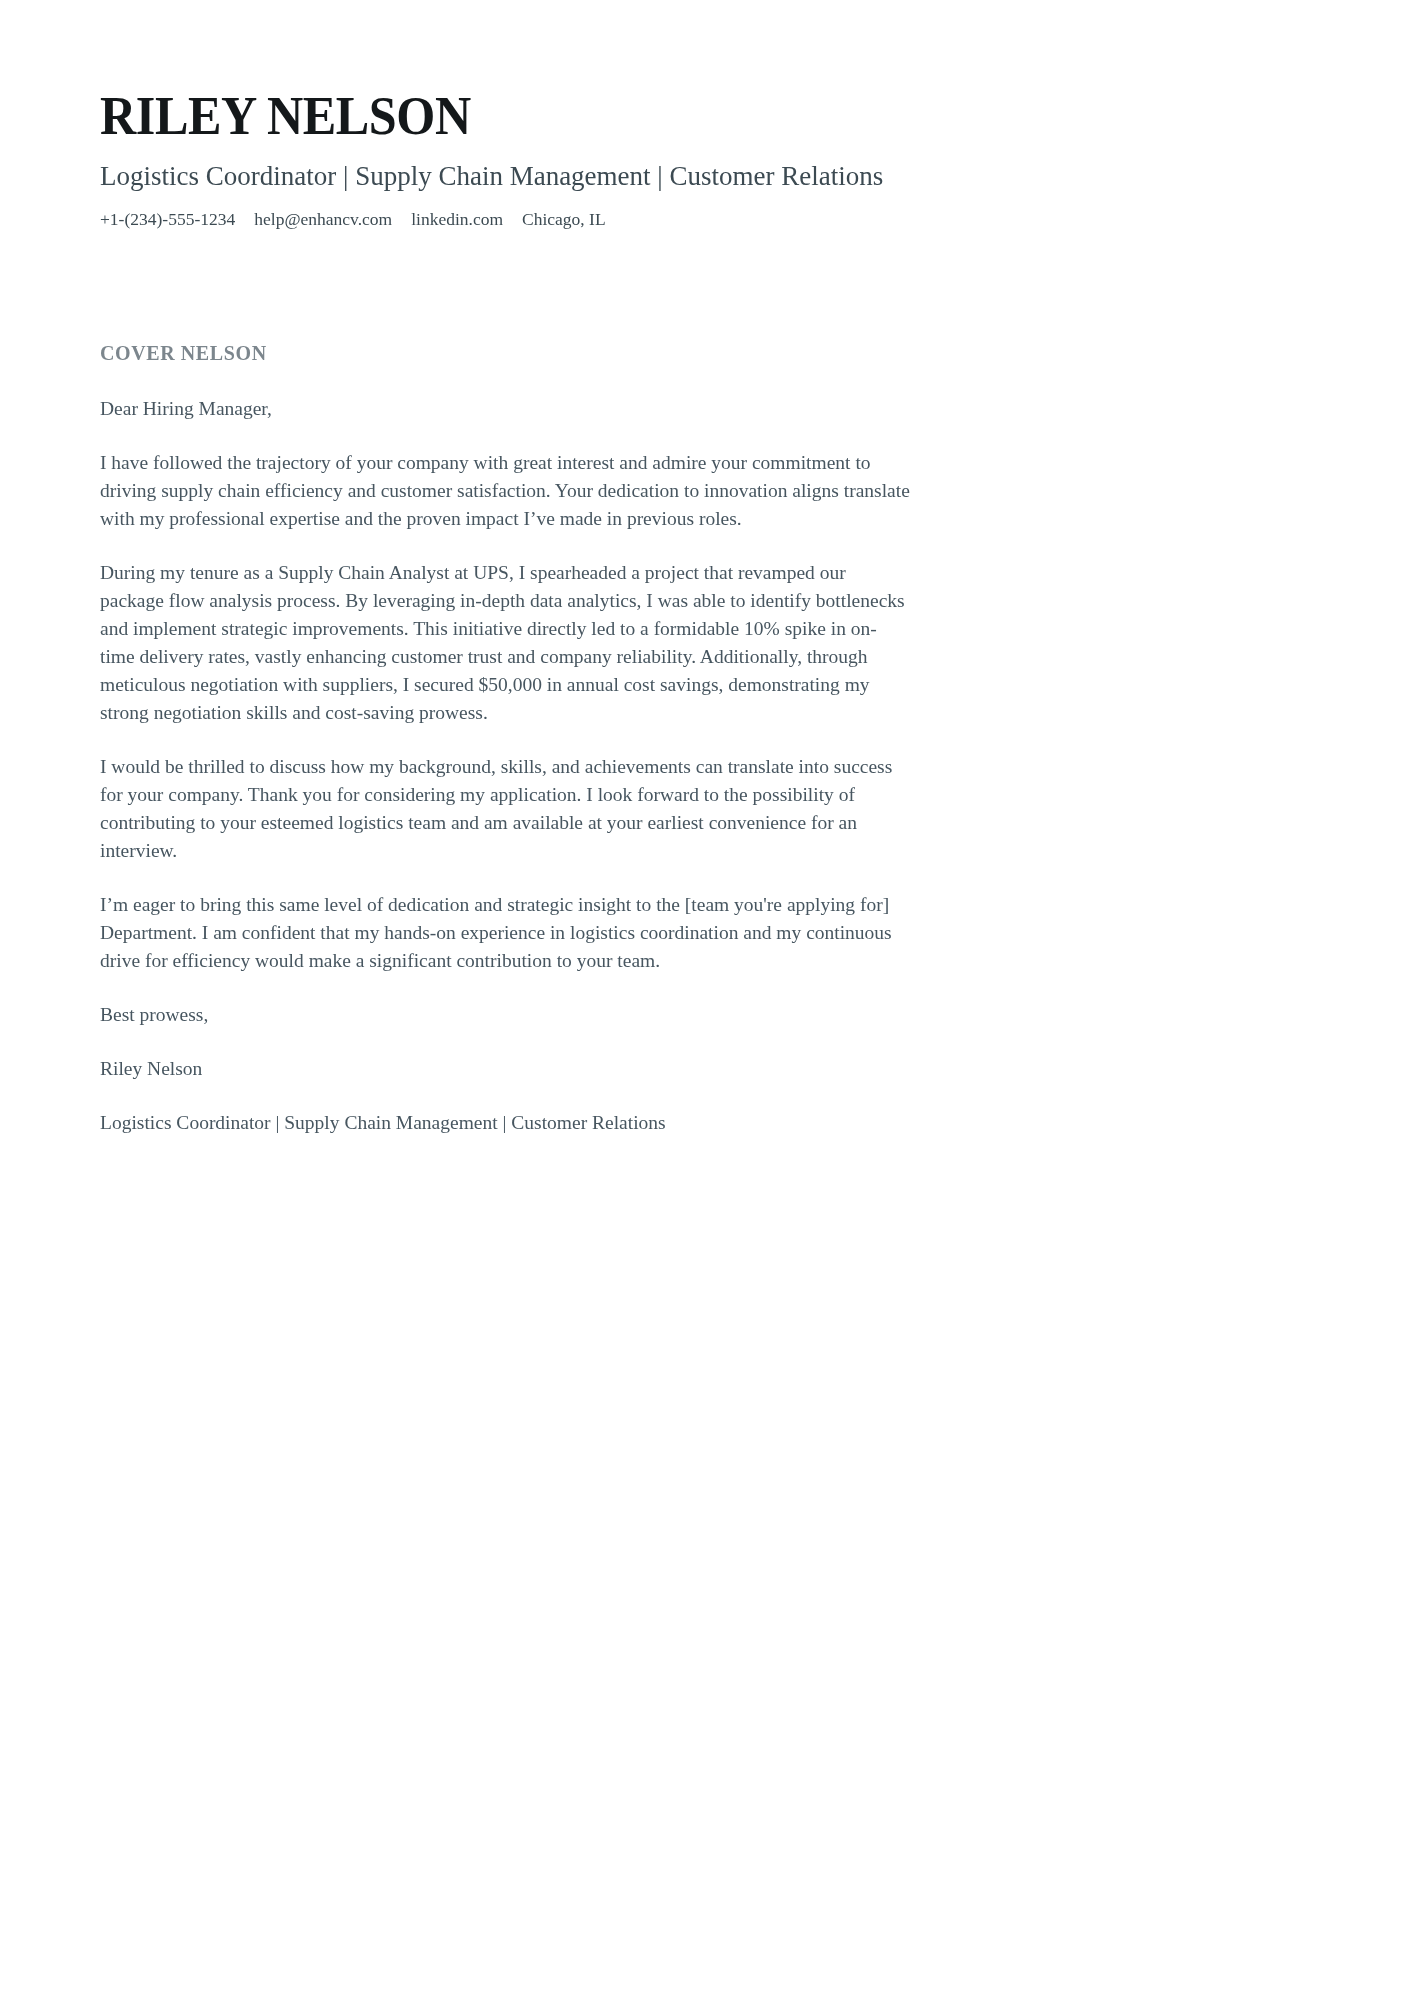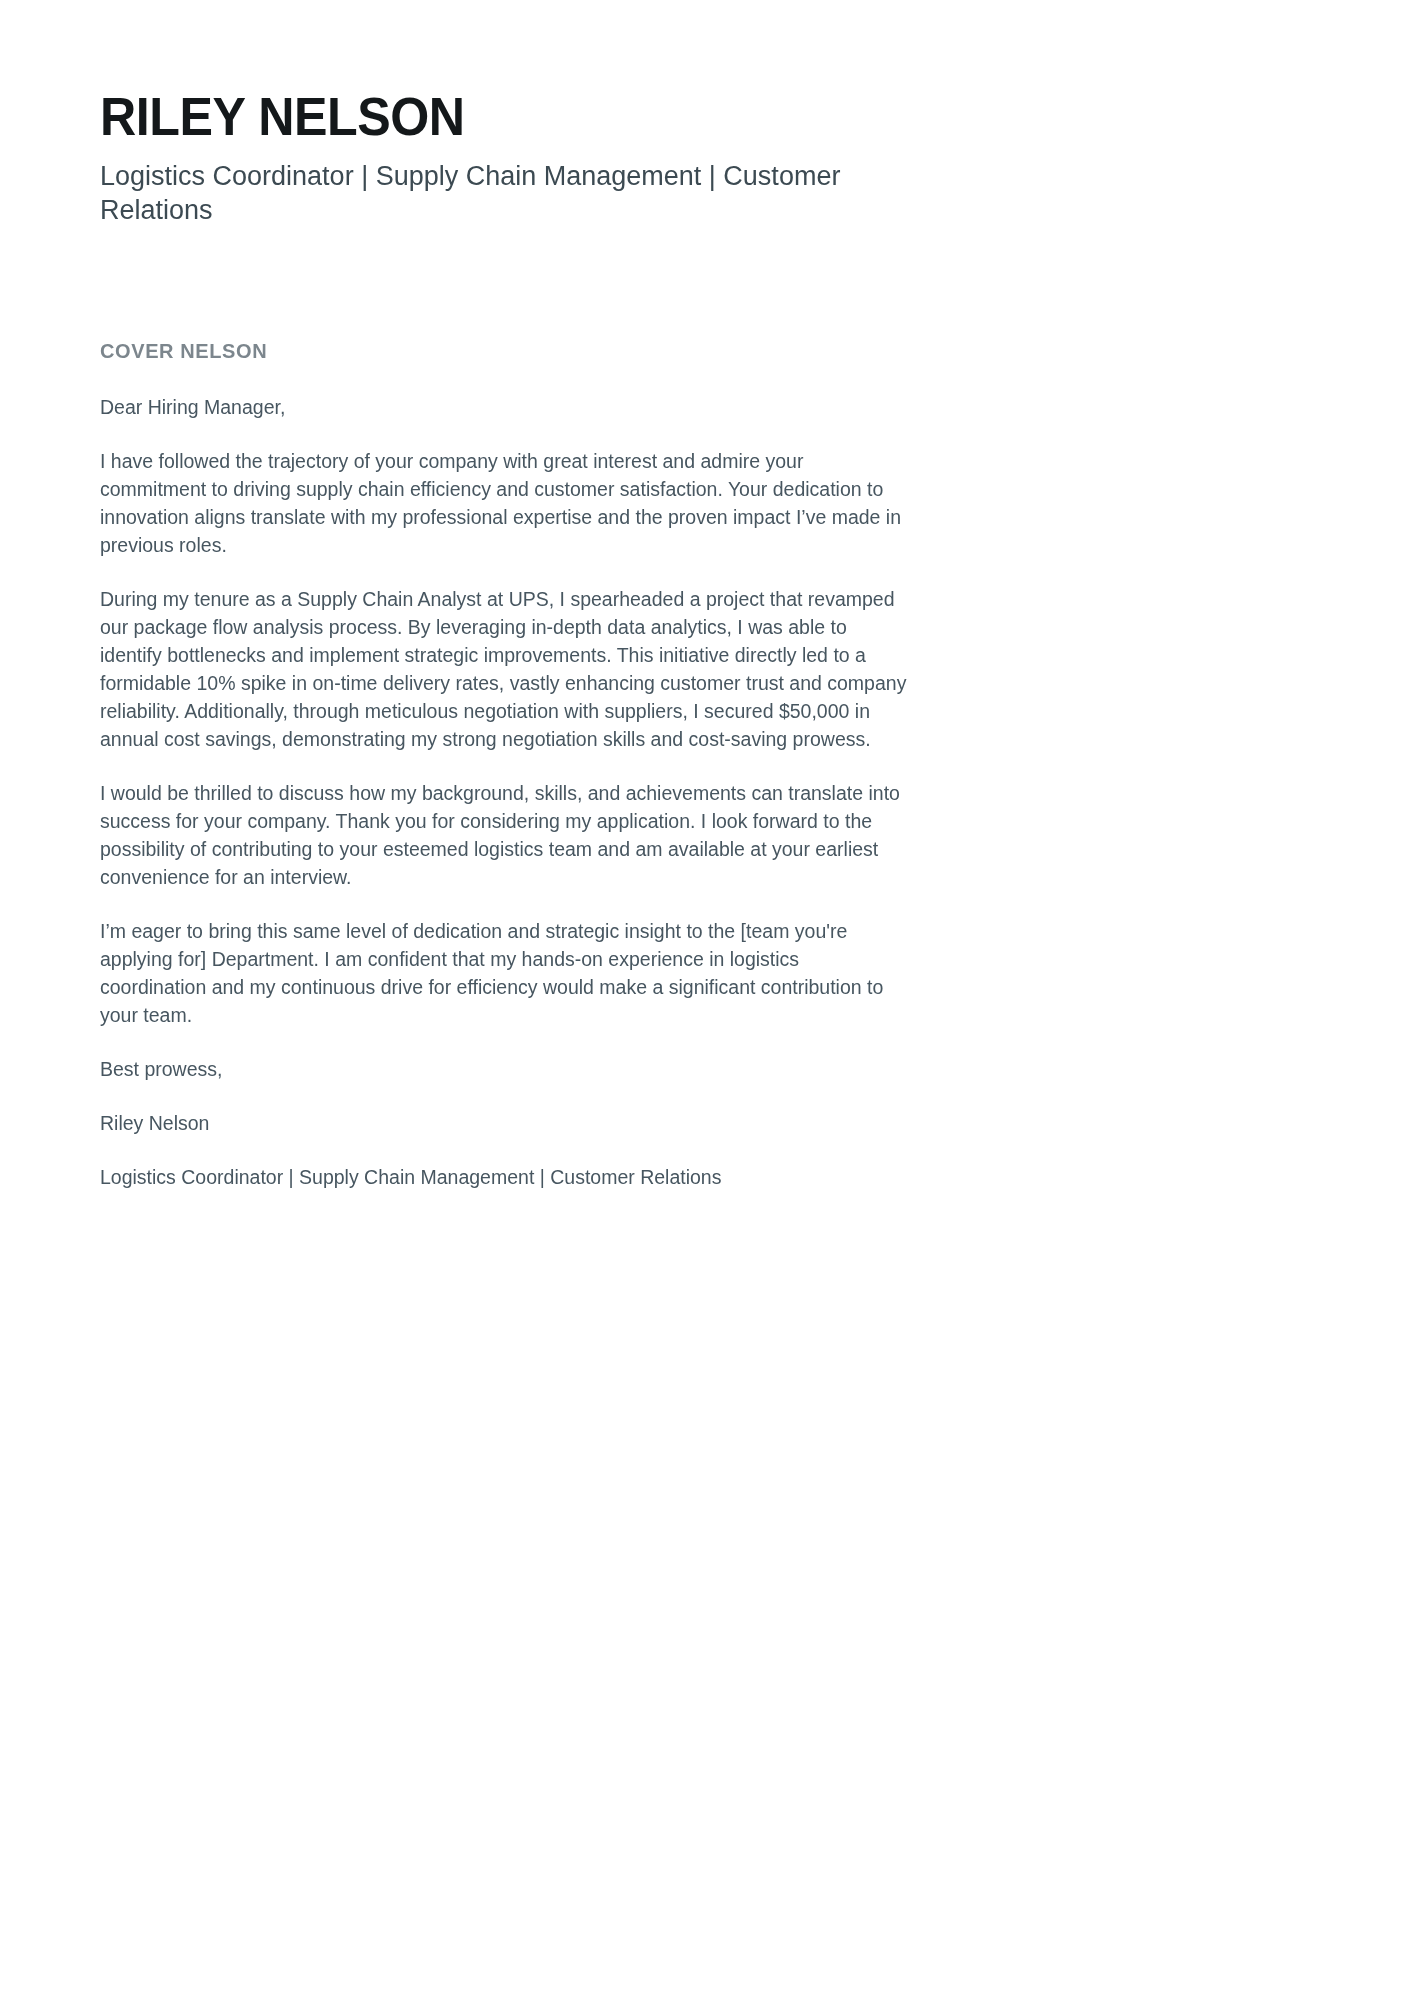--- a/index.html
+++ b/index.html
@@ -2,21 +2,21 @@
 <html style="--name-color: #14181a; --subtitle-color: #3c4a52; --body-color: #475660; --heading-color: #7c868d; --footer-color: #56666d;"><head>
 <meta charset="utf-8">
 <style>
   * { box-sizing: border-box; }
   html, body { margin: 0; padding: 0; background: #ffffff; }
   .page {
     position: relative;
     width: 1410px;
     height: 1995px;
     background: #ffffff;
-    font-family: Liberation Sans, sans-serif;
+    font-family: Liberation Serif, serif;
     overflow: hidden;
   }
   .content {
     padding: 86px 100px 0 100px;
     width: 1010px;
   }
   .name {
     margin: 0;
     font-size: 54px;
     line-height: 1.12;
@@ -86,20 +86,26 @@
 </head>
 <body>
 
 <div class="page">
   <div class="content">
 
     <h1 class="name">RILEY NELSON</h1>
 
     <div class="subtitle">Logistics Coordinator | Supply Chain Management | Customer Relations</div>
 
+    <div class="contacts">
+      <span>+1-(234)-555-1234</span>
+      <span>help@enhancv.com</span>
+      <span>linkedin.com</span>
+      <span>Chicago, IL</span>
+    </div>
 
     <div class="section-heading">COVER NELSON</div>
 
     <div class="letter-body">
       <p>Dear Hiring Manager,</p>
       <p>I have followed the trajectory of your company with great interest and admire your commitment to driving supply chain efficiency and customer satisfaction. Your dedication to innovation aligns translate with my professional expertise and the proven impact I’ve made in previous roles.</p>
       <p>During my tenure as a Supply Chain Analyst at UPS, I spearheaded a project that revamped our package flow analysis process. By leveraging in-depth data analytics, I was able to identify bottlenecks and implement strategic improvements. This initiative directly led to a formidable 10% spike in on-time delivery rates, vastly enhancing customer trust and company reliability. Additionally, through meticulous negotiation with suppliers, I secured $50,000 in annual cost savings, demonstrating my strong negotiation skills and cost-saving prowess.</p>
       <p>I would be thrilled to discuss how my background, skills, and achievements can translate into success for your company. Thank you for considering my application. I look forward to the possibility of contributing to your esteemed logistics team and am available at your earliest convenience for an interview.</p>
       <p>I’m eager to bring this same level of dedication and strategic insight to the [team you're applying for] Department. I am confident that my hands-on experience in logistics coordination and my continuous drive for efficiency would make a significant contribution to your team.</p>
       <p>Best prowess,</p>

